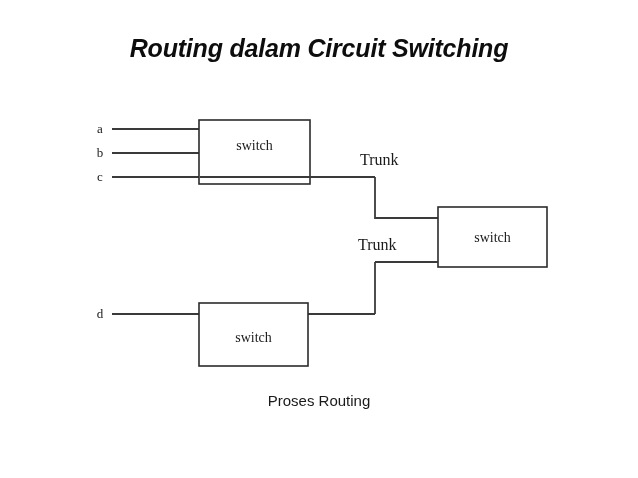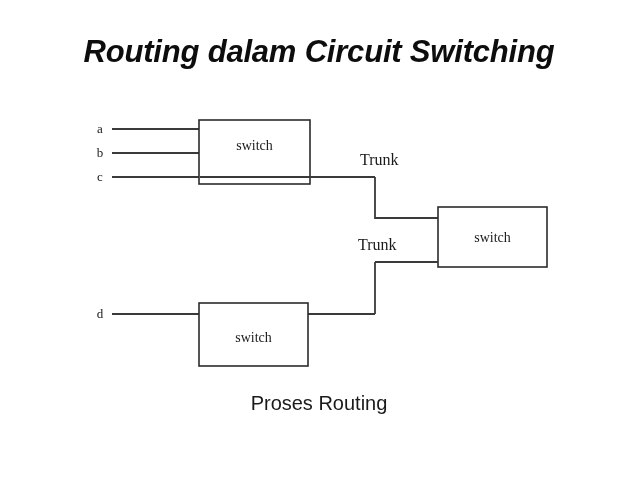--- a/index.html
+++ b/index.html
@@ -17,21 +17,21 @@
   }
   #slide-title {
     position: absolute;
     left: 0;
     top: 34px;
     width: 638px;
     text-align: center;
     font-family: "Liberation Sans", sans-serif;
     font-weight: bold;
     font-style: italic;
-    font-size: 31px;
+    font-size: 25px;
     letter-spacing: -0.2px;
     color: #0d0d0d;
     white-space: nowrap;
   }
   #diagram-wrap {
     position: absolute;
     left: 0;
     top: 95px;
     width: 638px;
     height: 300px;
@@ -65,21 +65,21 @@
     font-size: 16px;
     fill: #1a1a1a;
   }
   #caption {
     position: absolute;
     left: 0;
     top: 392px;
     width: 638px;
     text-align: center;
     font-family: "Liberation Sans", sans-serif;
-    font-size: 20px;
+    font-size: 15px;
     color: #1a1a1a;
   }
 </style>
 </head>
 <body>
 
 <div id="slide">
 
   <div id="slide-title">Routing dalam Circuit Switching</div>
 

